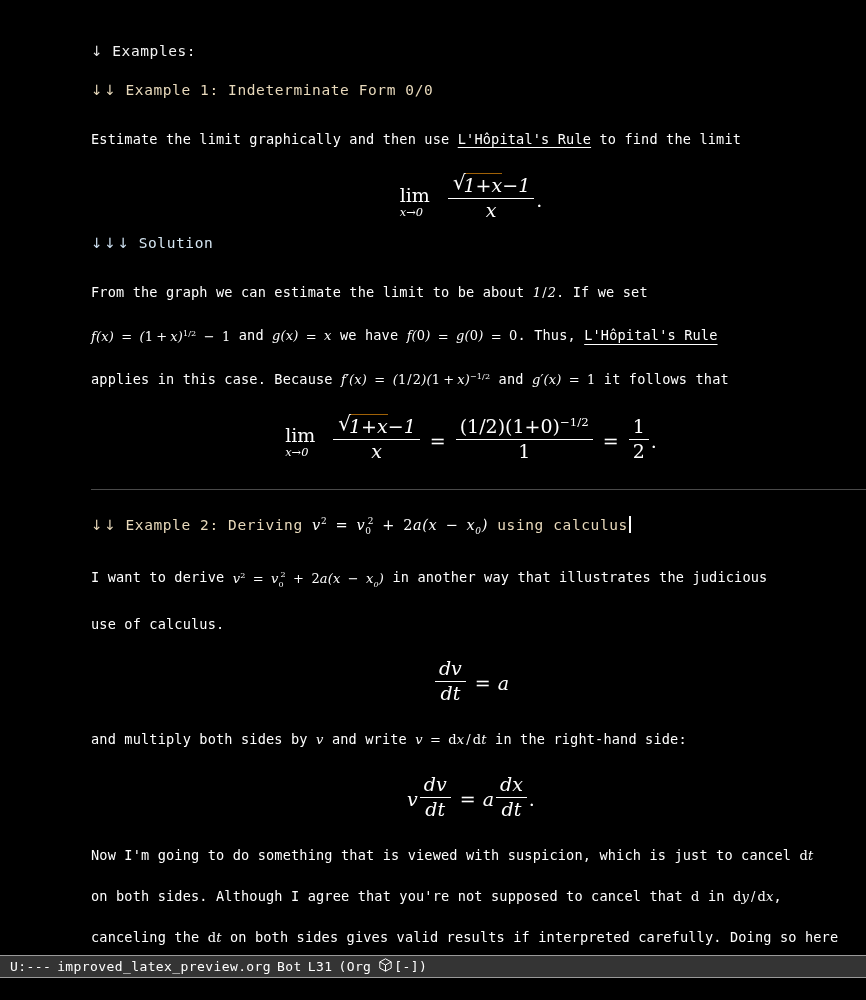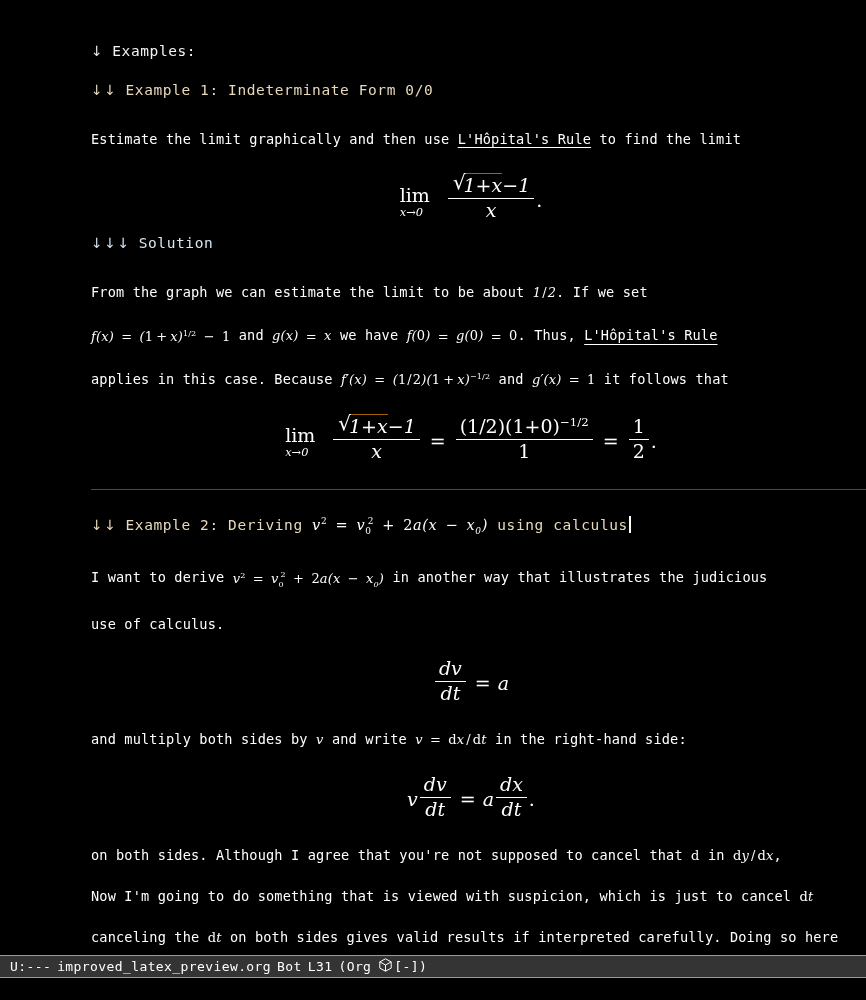--- a/index.html
+++ b/index.html
@@ -344,29 +344,29 @@
           <span class="d"><span class="up">d</span>t</span>
         </span><span class="op" style="font-style:normal;padding:0 7px">=</span><span style="font-style:italic">a</span><span class="frac">
           <span class="n"><span class="up">d</span>x</span>
           <span class="d"><span class="up">d</span>t</span>
         </span><span style="font-style:normal">.</span>
       </div>
 
       <div class="block-gap-s"></div>
 
       <p class="para">
+        <span>Now I'm going to do something that is viewed with suspicion, which is just to cancel</span>
+        <span class="m"><span class="up">d</span>t</span>
+      </p>
+
+      <p class="para">
         <span>on both sides. Although I agree that you're not supposed to cancel that</span>
         <span class="m"><span class="up">d</span></span>
         <span>in</span>
         <span class="m"><span class="up">d</span>y<span class="op" style="padding:0 2px">/</span><span class="up">d</span>x</span><span>,</span>
-      </p>
-
-      <p class="para">
-        <span>Now I'm going to do something that is viewed with suspicion, which is just to cancel</span>
-        <span class="m"><span class="up">d</span>t</span>
       </p>
 
       <p class="para">
         <span>canceling the</span>
         <span class="m"><span class="up">d</span>t</span>
         <span>on both sides gives valid results if interpreted carefully. Doing so here</span>
       </p>
 
     </div>
   </div>

